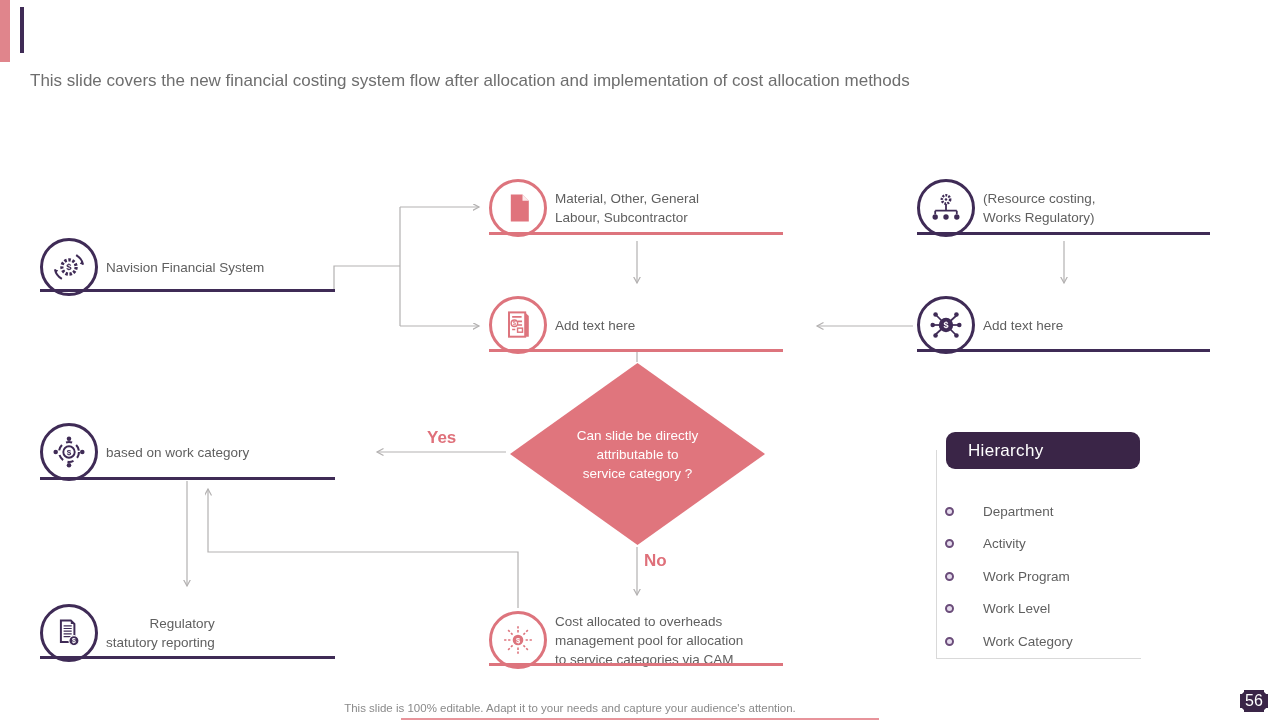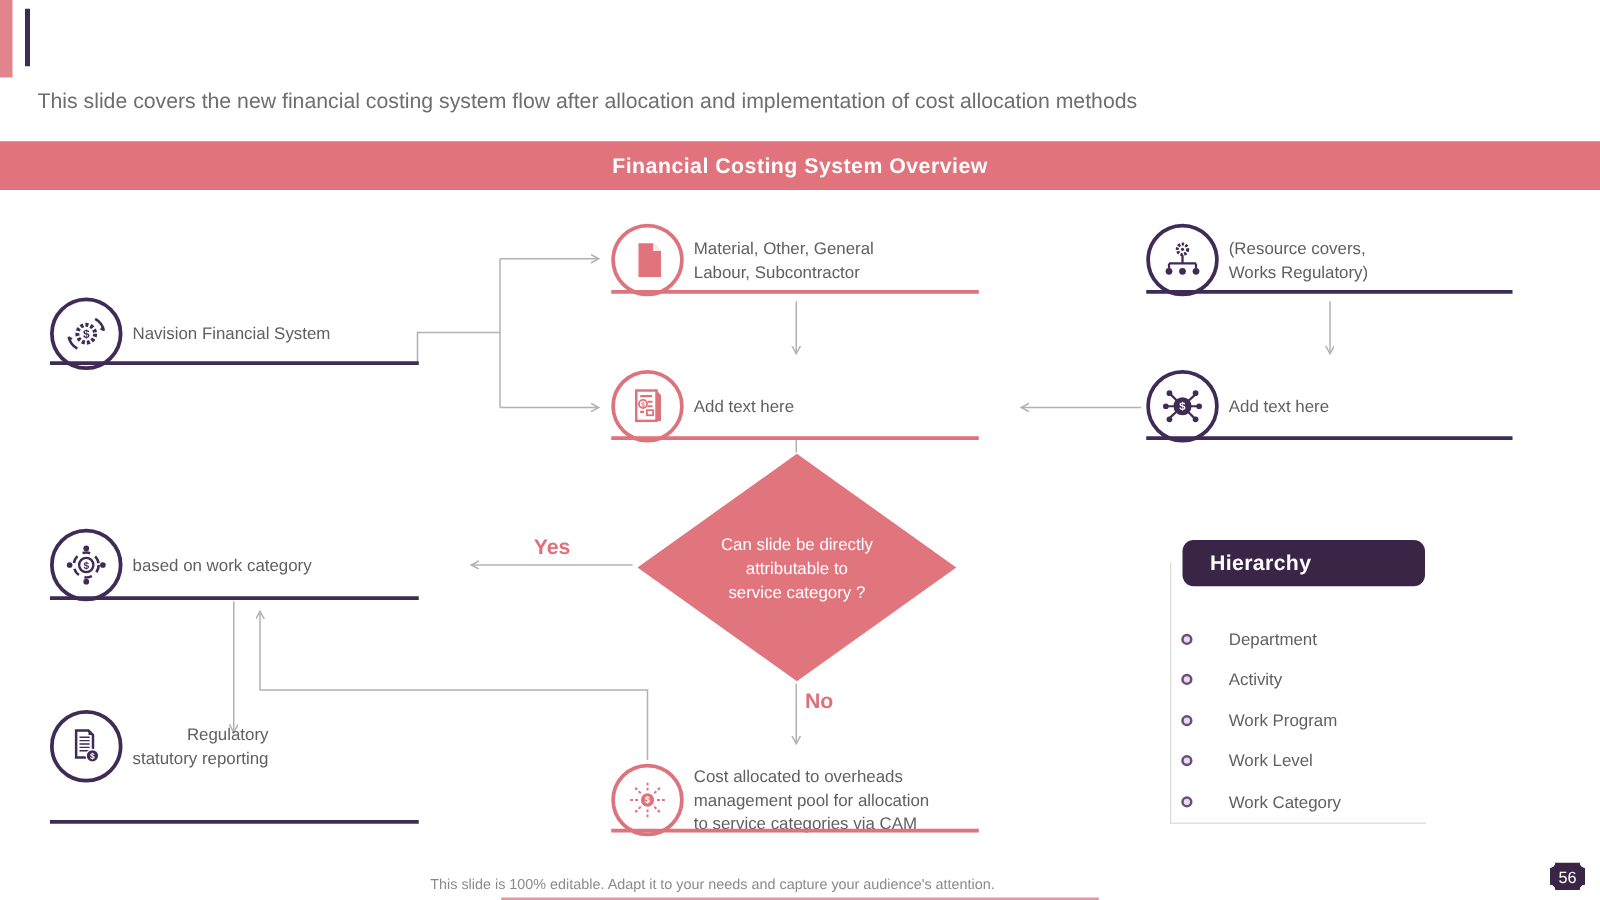--- a/index.html
+++ b/index.html
@@ -29,52 +29,49 @@
   .underline.pink{background:#dd747d;}
   
   .diamond{position:absolute;left:510px;top:363px;width:255px;height:182px;background:#e0757d;
     clip-path:polygon(50% 0,100% 50%,50% 100%,0 50%);
     display:flex;align-items:center;justify-content:center;}
   .diamond .dtext{color:#fff;font-size:13.5px;line-height:19px;text-align:center;}
   .branch-label{position:absolute;font-size:17px;font-weight:bold;color:#df707a;}
   
   .hier-header{position:absolute;left:946px;top:432px;width:194px;height:37px;background:#3a2547;
     border-radius:9px;display:flex;align-items:center;}
-  .hier-header span{color:#fff;font-weight:bold;font-size:17px;padding-left:22px;letter-spacing:.3px;}
+  .hier-header span{color:#fff;font-weight:normal;font-size:17px;padding-left:22px;letter-spacing:.3px;}
   .hier-vline{position:absolute;left:936px;top:450px;width:1px;height:208px;background:#d9d9d9;}
   .hier-bline{position:absolute;left:936px;top:658px;width:205px;height:1px;background:#d9d9d9;}
   .hier-list{position:absolute;left:970px;top:482px;margin:13px;padding:0;list-style:none;}
   .hier-list li{position:relative;height:32.5px;display:flex;align-items:center;
     font-size:13.5px;color:#5f5f5f;}
   .hier-bullet{position:absolute;left:-38.5px;width:5px;height:5px;border-radius:50%;
     border:2px solid #6b4d7a;background:#e6dcee;}
   
   .footer-note{position:absolute;left:0;top:702px;width:1140px;text-align:center;font-size:11.5px;color:#8a8a8a;}
   .footer-line{position:absolute;left:401px;top:718px;width:478px;height:1.5px;background:#e8949b;}
   .page-badge{position:absolute;left:1240px;top:690px;width:28px;height:22px;border-radius:4px;
     background:
       radial-gradient(circle at 0 0,#fff 4px,transparent 4.5px),
       radial-gradient(circle at 100% 0,#fff 4px,transparent 4.5px),
       radial-gradient(circle at 0 100%,#fff 4px,transparent 4.5px),
       radial-gradient(circle at 100% 100%,#fff 4px,transparent 4.5px),
       #3a2547;
-    color:#fff;font-size:13px;display:flex;align-items:center;justify-content:center;}
+    color:#fff;font-size:16px;display:flex;align-items:center;justify-content:center;}
 </style>
 </head>
 <body>
 
 <div class="slide">
 
   <div class="corner-bar"></div>
   <div class="title-accent"></div>
   <div class="page-subtitle">This slide covers the new financial costing system flow after allocation and implementation of cost allocation methods</div>
 
-  <div class="banner">
-    <span>Financial Costing System Overview</span>
-  </div>
 
   <svg class="connectors" width="1280" height="720" viewBox="0 0 1280 720">
     <defs>
       <marker id="arr" markerWidth="9" markerHeight="9" refX="6.5" refY="3.5" orient="auto" markerUnits="userSpaceOnUse">
         <path d="M0,0 L6.5,3.5 L0,7" fill="none" stroke="#b3b1b1" stroke-width="1.2"></path>
       </marker>
     </defs>
     <g fill="none" stroke="#b3b1b1" stroke-width="1.2">
       <path d="M334,290 V266 H400"></path>
       <path d="M400,207 V326"></path>
@@ -125,21 +122,21 @@
       <svg width="36" height="36" viewBox="0 0 40 40">
         <circle cx="20" cy="10.5" r="4.6" fill="none" stroke="#3f2b56" stroke-width="2.8" stroke-dasharray="2.1 1.3"></circle>
         <circle cx="20" cy="10.5" r="1.4" fill="#3f2b56"></circle>
         <path d="M20,15.5 V23 M8,23 H32 M8,23 V27 M32,23 V27" fill="none" stroke="#3f2b56" stroke-width="2"></path>
         <circle cx="8" cy="30" r="3" fill="#3f2b56"></circle>
         <circle cx="20" cy="30" r="3" fill="#3f2b56"></circle>
         <circle cx="32" cy="30" r="3" fill="#3f2b56"></circle>
       </svg>
     </div>
     <div class="node-label">
-      <div>(Resource covers,</div>
+      <div>(Resource costing,</div>
       <div>Works Regulatory)</div>
     </div>
   </div>
   <div class="underline purple" style="left:917px;top:232px;width:293px;"></div>
 
   <div class="node" style="left:489px;top:296px;">
     <div class="circle pink">
       <svg width="36" height="36" viewBox="0 0 40 40">
         <rect x="10" y="6" width="18" height="27" fill="#fff" stroke="#dd747d" stroke-width="2.2"></rect>
         <path d="M28,6 l4,4 v23 h-4 z" fill="#dd747d"></path>
@@ -199,21 +196,21 @@
         <circle cx="20" cy="20" r="6" fill="#fff" stroke="#3f2b56" stroke-width="2"></circle>
         <text x="20" y="23.2" font-size="8.5" font-weight="bold" fill="#3f2b56" text-anchor="middle">$</text>
       </svg>
     </div>
     <div class="node-label">
       <div>based on work category</div>
     </div>
   </div>
   <div class="underline purple" style="left:40px;top:477px;width:295px;"></div>
 
-  <div class="node" style="left:40px;top:568px;text-align:right;">
+  <div class="node" style="left:40px;top:604px;text-align:right;">
     <div class="circle purple">
       <svg width="36" height="36" viewBox="0 0 40 40">
         <path d="M11,6 h11 l4,4 v20 h-15 z" fill="#fff" stroke="#3f2b56" stroke-width="2.2"></path>
         <path d="M22,6 l4,4 h-4 z" fill="#3f2b56"></path>
         <path d="M14,12 H23 M14,15 H23 M14,18 H23 M14,21 H23 M14,24 H23" stroke="#3f2b56" stroke-width="1.3" fill="none"></path>
         <circle cx="25.5" cy="28.5" r="5.6" fill="#3f2b56" stroke="#fff" stroke-width="1.2"></circle>
         <text x="25.5" y="31.3" font-size="7.5" font-weight="bold" fill="#ffffff" text-anchor="middle">$</text>
       </svg>
     </div>
     <div class="node-label">

